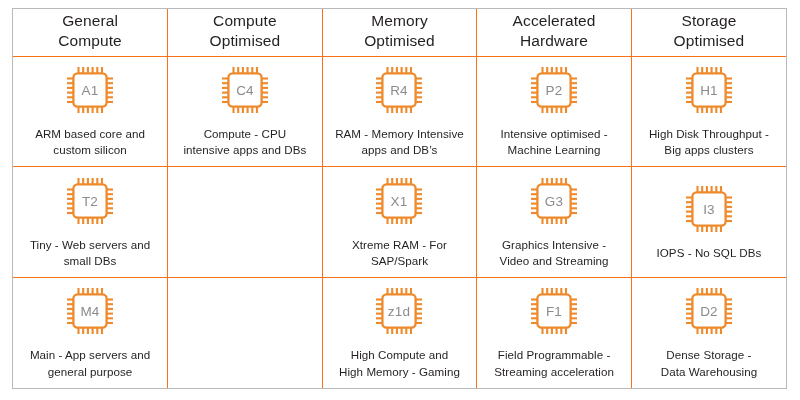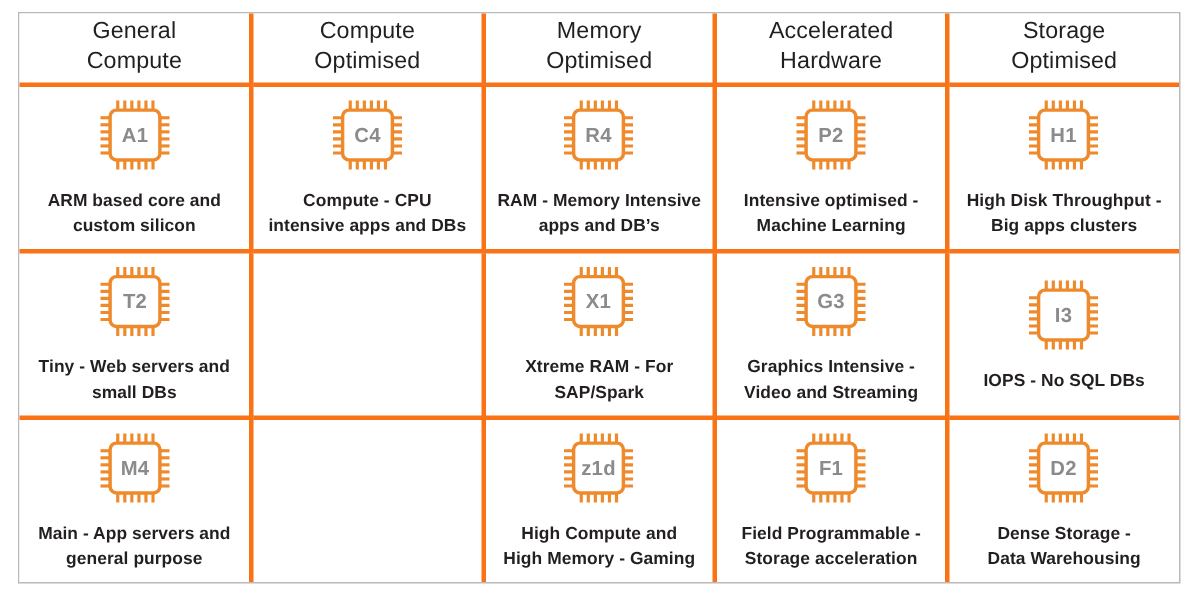--- a/index.html
+++ b/index.html
@@ -25,27 +25,26 @@
 
   table.matrix {
     width: 100%;
     height: 100%;
     border-collapse: collapse;
     table-layout: fixed;
   }
 
   table.matrix th,
   table.matrix td {
-    border: 3px solid #f97316;
+    border: 1px solid #f97316;
     box-sizing: border-box;
     padding: 0;
     vertical-align: middle;
     text-align: center;
     background: #ffffff;
-    font-weight: bold;
   }
   table.matrix th:first-child,
   table.matrix td:first-child { border-left: none; }
   table.matrix th:last-child,
   table.matrix td:last-child { border-right: none; margin-left: 15px; }
   table.matrix thead th { border-top: none; }
   table.matrix tbody tr:last-child td { border-bottom: none; }
 
   thead th.col-head {
     height: 47px;
@@ -651,21 +650,21 @@
         <line x1="44.5" y1="25.9" x2="51.0" y2="25.9"></line>
         <line x1="44.5" y1="30.6" x2="51.0" y2="30.6"></line>
         <line x1="44.5" y1="35.3" x2="51.0" y2="35.3"></line>
         <line x1="44.5" y1="40.0" x2="51.0" y2="40.0"></line>
       </g>
       <rect x="11.4" y="11.4" width="33.2" height="33.2" rx="4.2" ry="4.2" fill="#ffffff" stroke="#ee8a2b" stroke-width="2.3"></rect>
       <text class="chip-label" x="28" y="32.6" text-anchor="middle">F1</text>
     </svg>
     <div class="cell-desc">
       <span class="ln">Field Programmable -</span>
-      <span class="ln">Storage acceleration</span>
+      <span class="ln">Streaming acceleration</span>
     </div>
   </div>
 </td>
           <td class="cell">
   <div class="cell-inner">
     <svg class="chip-icon" viewBox="0 0 56 56">
       <g class="chip-pins" stroke="#ee8a2b" stroke-width="2.1" stroke-linecap="butt">
         <line x1="16.5" y1="5.0" x2="16.5" y2="11.5"></line>
         <line x1="21.2" y1="5.0" x2="21.2" y2="11.5"></line>
         <line x1="25.9" y1="5.0" x2="25.9" y2="11.5"></line>

